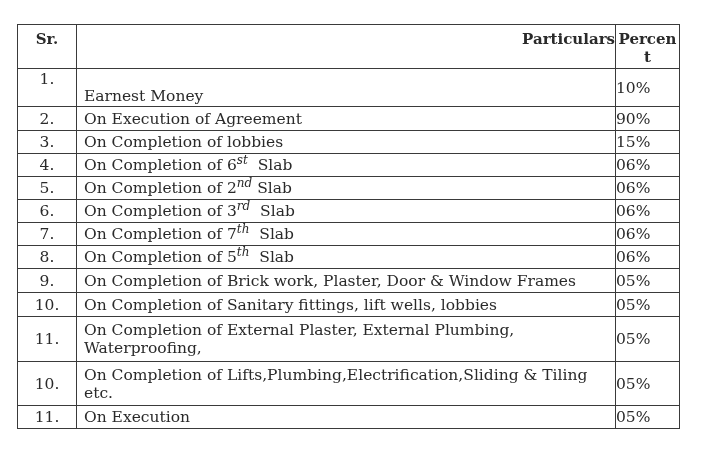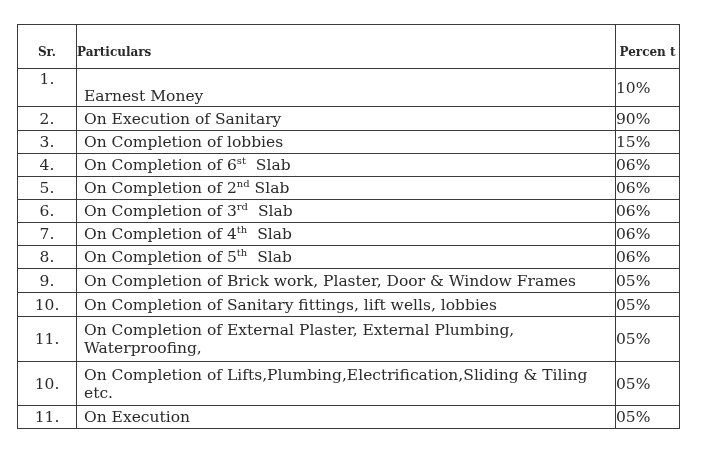--- a/index.html
+++ b/index.html
@@ -5,27 +5,27 @@
     html, body { margin:0; padding:0; background:#ffffff; }
     body { width:720px; height:471px; position:relative; overflow:hidden;
            font-family:"DejaVu Serif", serif; color:#2a2a2a; }
     table { position:absolute; left:17px; top:24px; border-collapse:collapse;
             table-layout:fixed; width:662px; }
     td, th { border:1.3px solid #3a3a3a; padding:0; font-size:15.5px; line-height:18px;
              vertical-align:middle; }
     col.c1 { width:59px; }
     col.c2 { width:539px; }
     col.c3 { width:64px; }
-    th { font-weight:bold; vertical-align:top; padding-top:18px; font-size:12px; }
+    th { font-weight:bold; vertical-align:top; padding-top:5px; font-size:15px; }
     th.sr, th.pct { text-align:center; }
-    th.part { text-align:left; }
+    th.part { text-align:right; }
     td.sr { text-align:center; }
     td.part { padding-left:7px; padding-right:3px; }
     td.pct { text-align:left; }
-    sup { font-size:10px; vertical-align:6px; line-height:0; }
+    sup { font-size:12px; vertical-align:6px; line-height:0;font-style:italic; }
     .bold { font-weight:bold; }
     tr.hdr { height:44px; }
     tr.r1 td.sr { vertical-align:top; padding-top:1px; }
     tr.r1 td.part { vertical-align:bottom; padding-bottom:1px; }
   </style>
 </head>
 <body>
 
 <table>
   <colgroup>
@@ -41,21 +41,21 @@
     </tr>
   </thead>
   <tbody id="tbody">
       <tr class="r1" style="height: 38px;">
         <td class="sr">1.</td>
         <td class="part">Earnest Money</td>
         <td class="pct">10%</td>
       </tr>
       <tr style="height: 24px;">
         <td class="sr">2.</td>
-        <td class="part">On Execution of Sanitary</td>
+        <td class="part">On Execution of Agreement</td>
         <td class="pct">90%</td>
       </tr>
       <tr style="height: 23px;">
         <td class="sr">3.</td>
         <td class="part">On Completion of lobbies</td>
         <td class="pct">15%</td>
       </tr>
       <tr style="height: 23px;">
         <td class="sr">4.</td>
         <td class="part"><span>On Completion of 6</span><sup>st</sup><span style="white-space: pre;">  Slab</span></td>
@@ -66,21 +66,21 @@
         <td class="part"><span>On Completion of 2</span><sup>nd</sup><span style="white-space: pre;"> Slab</span></td>
         <td class="pct">06%</td>
       </tr>
       <tr style="height: 23px;">
         <td class="sr">6.</td>
         <td class="part"><span>On Completion of 3</span><sup>rd</sup><span style="white-space: pre;">  Slab</span></td>
         <td class="pct">06%</td>
       </tr>
       <tr style="height: 23px;">
         <td class="sr">7.</td>
-        <td class="part"><span>On Completion of 4</span><sup>th</sup><span style="white-space: pre;">  Slab</span></td>
+        <td class="part"><span>On Completion of 7</span><sup>th</sup><span style="white-space: pre;">  Slab</span></td>
         <td class="pct">06%</td>
       </tr>
       <tr style="height: 23px;">
         <td class="sr">8.</td>
         <td class="part"><span>On Completion of 5</span><sup>th</sup><span style="white-space: pre;">  Slab</span></td>
         <td class="pct">06%</td>
       </tr>
       <tr style="height: 24px;">
         <td class="sr">9.</td>
         <td class="part">On Completion of Brick work, Plaster, Door &amp; Window Frames</td>

